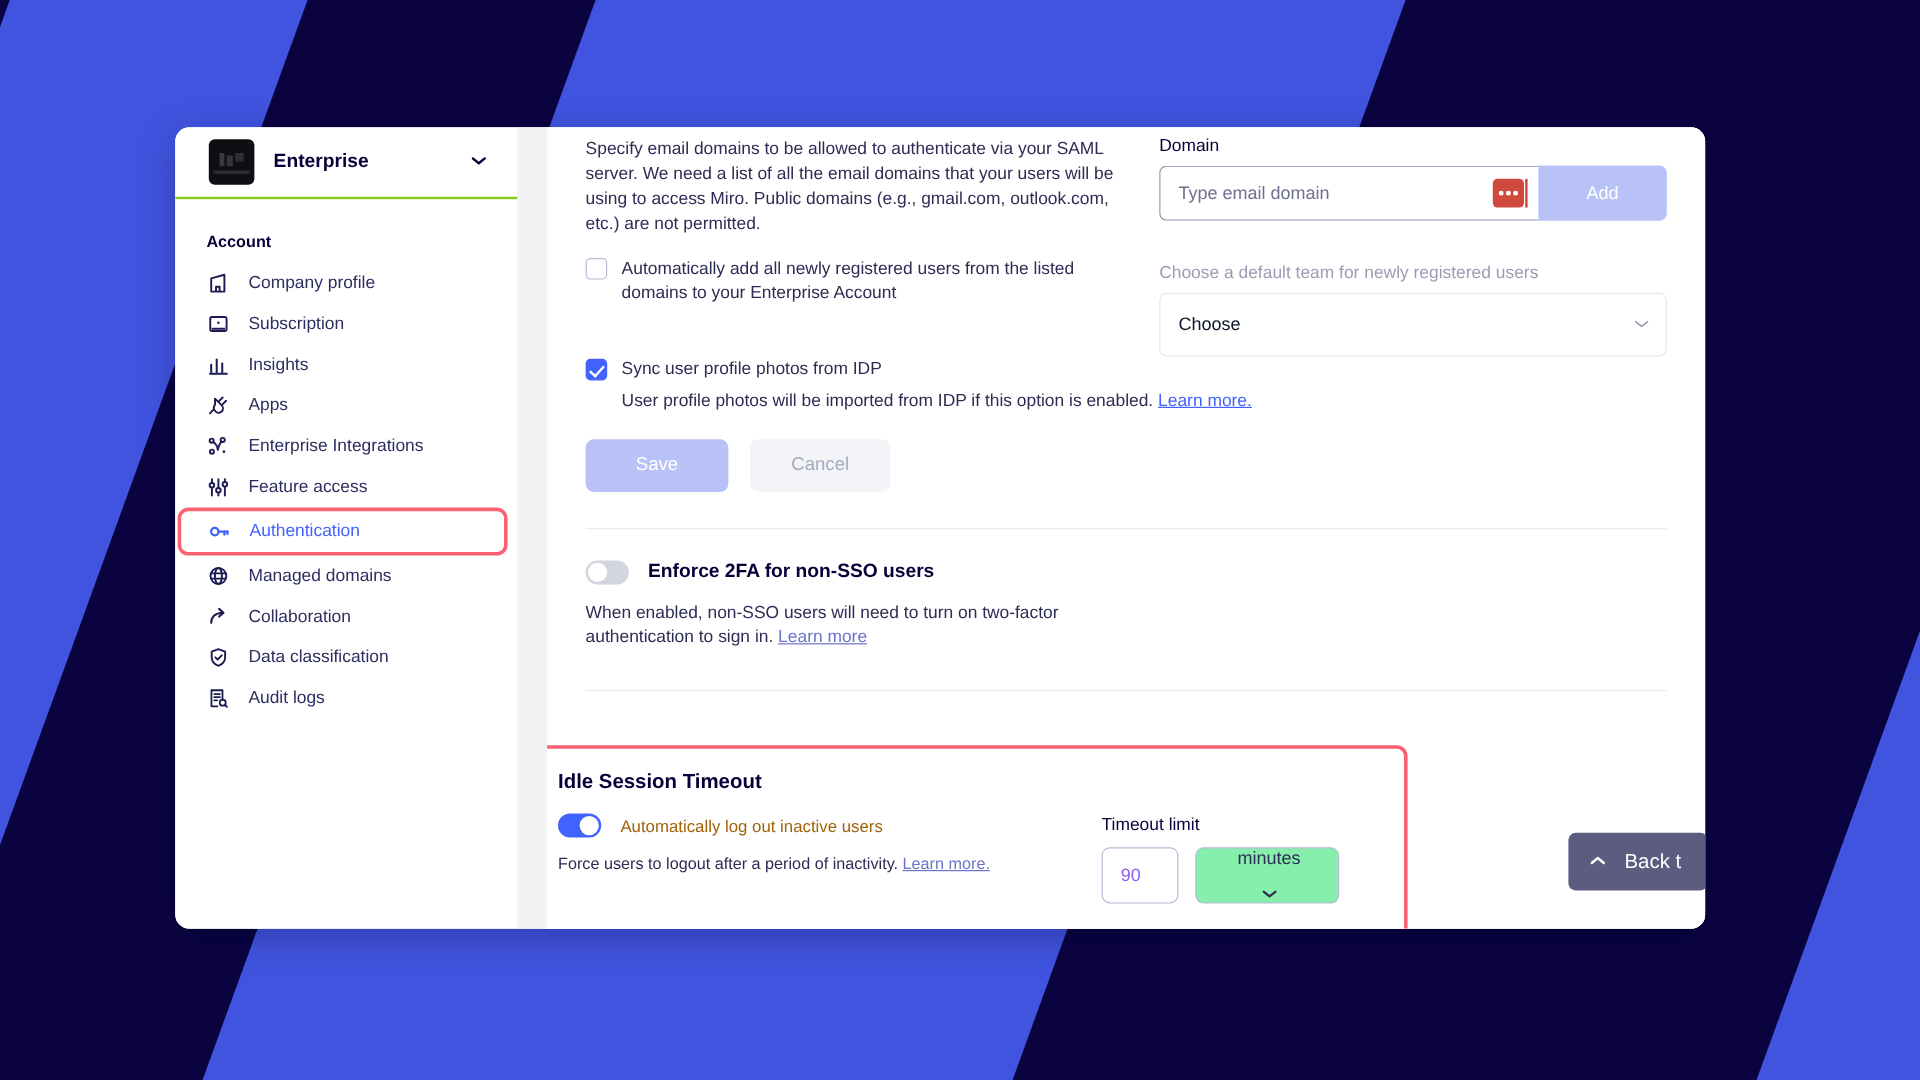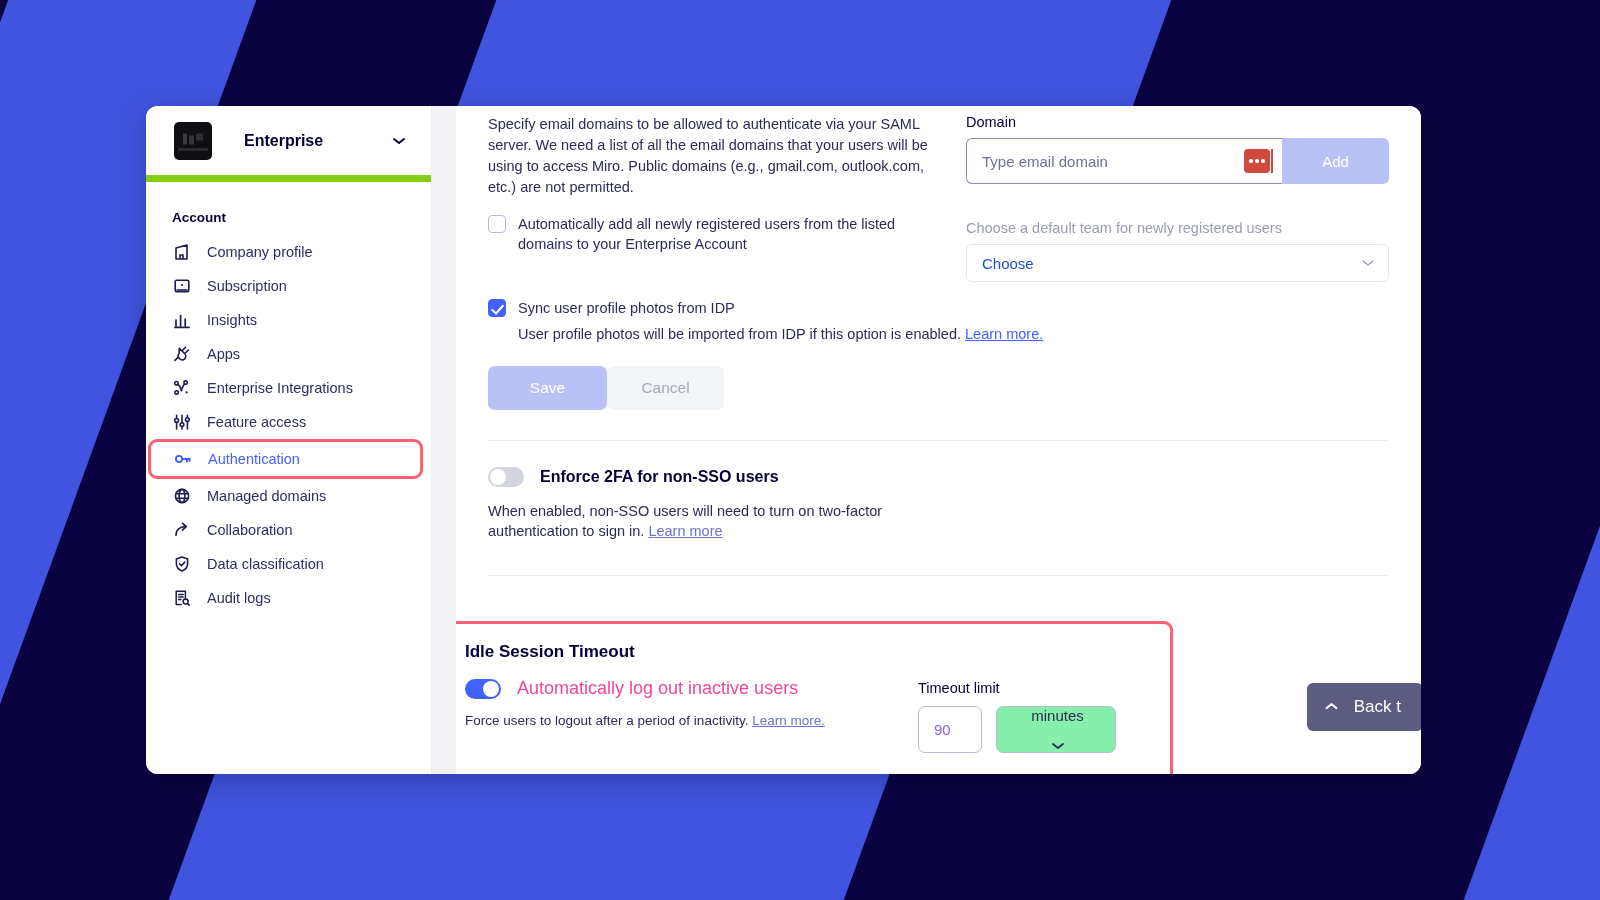--- a/index.html
+++ b/index.html
@@ -39,24 +39,24 @@
   
   .sidebar {
     width: 286px;
     flex: 0 0 286px;
     background: #ffffff;
     display: flex;
     flex-direction: column;
     border-right: 1px solid #eceef2;
   }
   .brand {
-    display: flex; align-items: center; gap: 32px;
+    display: flex; align-items: center; gap: 16px;
     padding: 22px 20px 22px 28px;
-    border-bottom: 7px solid #84cc16;
-    height: 76px;
+    border-bottom: 2px solid #84cc16;
+    height: 60px;
   }
   .brand-logo {
     width: 38px; height: 38px; border-radius: 5px;
     background: #0f0f13;
     flex: 0 0 38px;
     position: relative; overflow: hidden;
   }
   .brand-logo .glyph {
     position: absolute; left: 50%; top: 46%; transform: translate(-50%,-50%);
     width: 20px; height: 11px;
@@ -158,31 +158,31 @@
   }
   .add-btn {
     width: 107px; height: 46px; flex: 0 0 107px;
     background: #b9c2f7; color: #ffffff;
     border-radius: 0 6px 6px 0;
     display: flex; align-items: center; justify-content: center;
     font-size: 15px; cursor: default;
   }
 
   .select-box {
-    height: 38px; border: 1.3px solid #e6e7ee; border-radius: 6px;
+    height: 53px; border: 1.3px solid #e6e7ee; border-radius: 6px;
     display: flex; align-items: center; padding: 0 14px 0 15px;
-    background: #fff; color: #1d4ed8; font-size: 15px;
+    background: #fff; color: #0f172a; font-size: 15px;
   }
   .select-box .v { flex: 1 1 auto; }
   .select-box .chev { font-size: 11px; color: #9a9cb4; }
 
   .learn { color: #4262ff; text-decoration: underline; cursor: pointer; }
   .learn.dark { color: #6b73c9; }
 
-  .btn-row { display: flex; margin-top: 22px; }
+  .btn-row { display: flex; gap: 18px; margin-top: 22px; }
   .btn {
     height: 44px; border-radius: 7px;
     display: flex; align-items: center; justify-content: center;
     font-size: 15.5px; cursor: default;
   }
   .btn.save { width: 119px; background: #b9c2f7; color: #ffffff; }
   .btn.cancel { width: 117px; background: #f3f4f8; color: #a7a9bd; }
 
   .divider { height: 1px; background: #e9eaef; margin: 30px 0 0 0; }
 
@@ -229,21 +229,21 @@
   }
   .unit-input {
     width: 120px; height: 47px; border: 1.3px solid #b8bcd6; border-radius: 7px;
     display: flex; align-items: center; padding: 0 13px 0 16px;
     font-size: 15px; color: #2c2c54; background:#86efac;flex-direction:column;
   }
   .unit-input .v { flex: 1 1 auto; }
   .unit-input .chev { font-size: 11px; }
 
   .back-btn {
-    position: absolute; right: -2px; bottom: 43px;
+    position: absolute; right: -2px; bottom: 32px;
     height: 48px; padding: 0 22px 0 18px;
     background: #5b5c80; color: #fff; border-radius: 6px;
     display: flex; align-items: center; gap: 16px;
     font-size: 17px; white-space: nowrap; cursor: pointer;
   }
   .back-btn .caret { font-size: 12px; }
 </style>
 </head>
 <body>
 
@@ -483,21 +483,21 @@
       </div>
 
       <div class="idle-box">
         <div class="idle-title">Idle Session Timeout</div>
         <div class="idle-flex">
           <div class="idle-left">
             <div class="toggle-row">
               <span class="toggle on">
                   <span class="knob"></span>
                 </span>
-              <span style="font-size:18px;color:#ec4899;">Automatically log out inactive users</span>
+              <span style="font-size:14px;color:#a16207;">Automatically log out inactive users</span>
             </div>
             <div class="idle-desc">
               <span>Force users to logout after a period of inactivity.</span>
               <span class="learn dark">Learn more.</span>
             </div>
           </div>
           <div class="idle-right">
             <div class="lab">Timeout limit</div>
             <div class="timeout-inputs">
               <div class="num-input">90</div>

